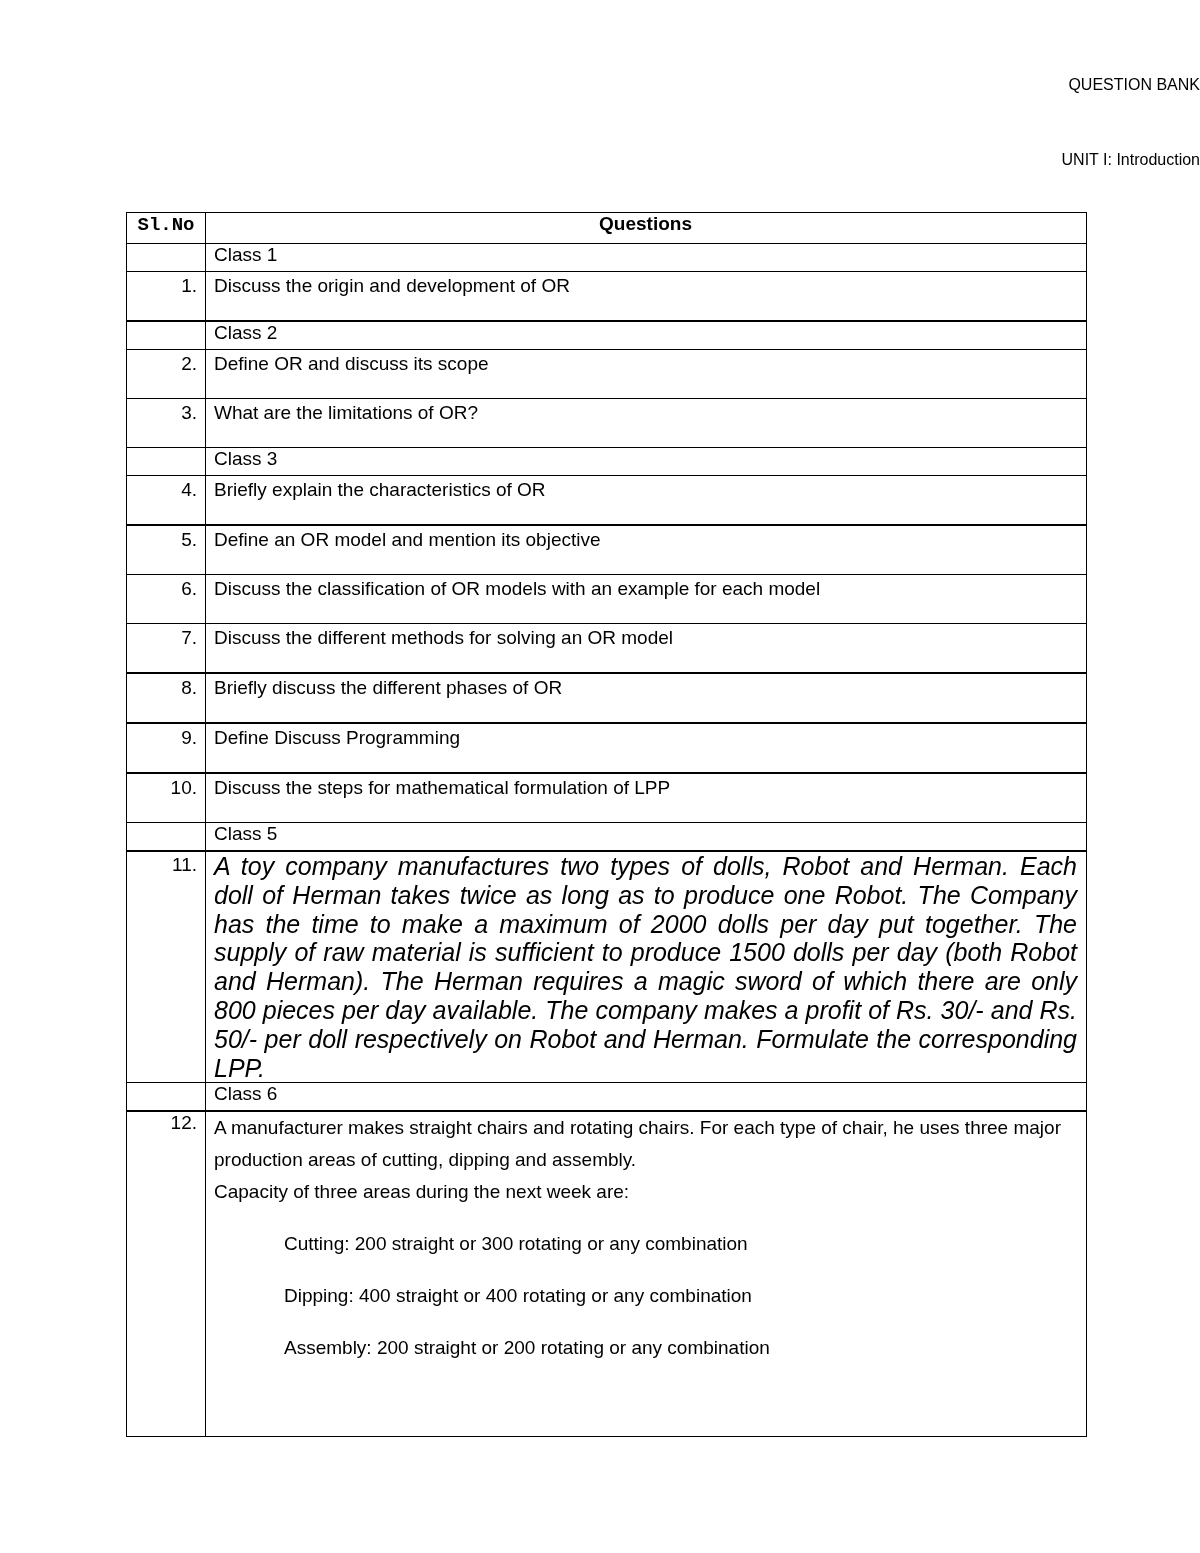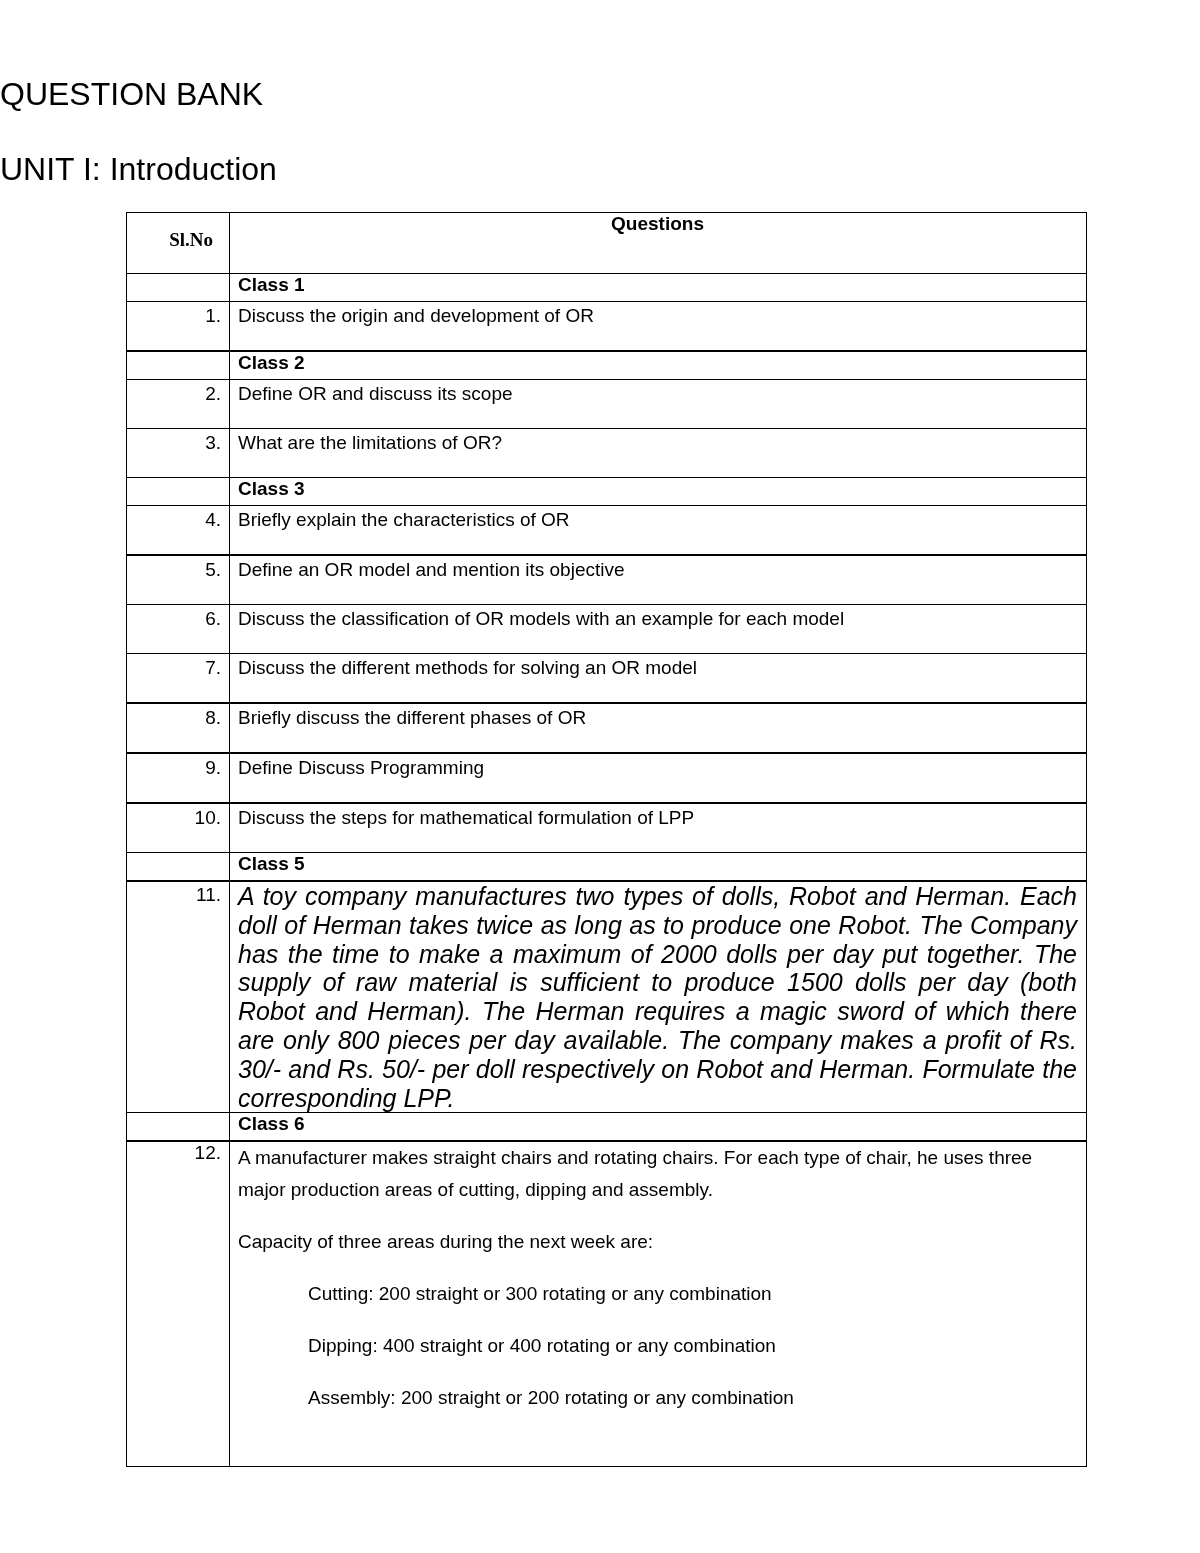--- a/index.html
+++ b/index.html
@@ -1,36 +1,36 @@
 <!DOCTYPE html>
 <html><head>
 <meta charset="utf-8">
 <style>
   html, body { margin:0; padding:0; background:#ffffff; }
   body { width:1200px; height:1553px; position:relative; font-family:"Liberation Sans", sans-serif; color:#000; }
-  .title { position:absolute; left:0; width:1200px; text-align:left; font-size:32px; }
+  .title { position:absolute; left:0; width:1200px; text-align:right; font-size:16px; }
   #t1 { top:76px; }
   #t2 { top:151px; }
   table.qb { position:absolute; left:126px; top:212px; width:961px; border-collapse:collapse; font-size:19px; }
   table.qb td { border:1.5px solid #000; vertical-align:top; padding:0; }
   table.qb tr.row-sep td { border-top:2.5px solid #000; }
   td.sl { width:70px; text-align:right; padding-right:8px !important; }
   td.q { padding-left:8px !important; padding-right:9px !important; }
   .hdr td { height:28px; font-weight:bold; }
-  .hdr td.sl { font-family:Liberation Serif, serif; padding:16px !important; }
+  .hdr td.sl { font-family:Liberation Mono, monospace; text-align:center; padding:1px !important; }
   .hdr td.q { text-align:center;margin-top:28px; }
-  .cls td { height:27px; font-weight:bold; }
+  .cls td { height:27px; font-weight:normal; }
   .qrow td { height:45px; }
   .qrow td.q, .qrow td.sl { padding-top:3px !important; }
   .long td.q { text-align:justify; line-height:28.8px; font-size:25px;font-style:italic; }
   .long td.sl { padding-top:2px !important; }
   .q12 td { height:324px; }
   .q12 .para { margin:0; line-height:32px; }
   .q12 .indent { padding-left:70px; margin:20px 0 0 0; line-height:32px; }
-  .q12 .gap { margin-top:20px; }
+  .q12 .gap { }
 </style>
 </head>
 <body>
 
 <div class="title" id="t1">QUESTION BANK</div>
 <div class="title" id="t2">UNIT I: Introduction</div>
 
 <table class="qb">
   <tbody>
       <tr class="hdr">

